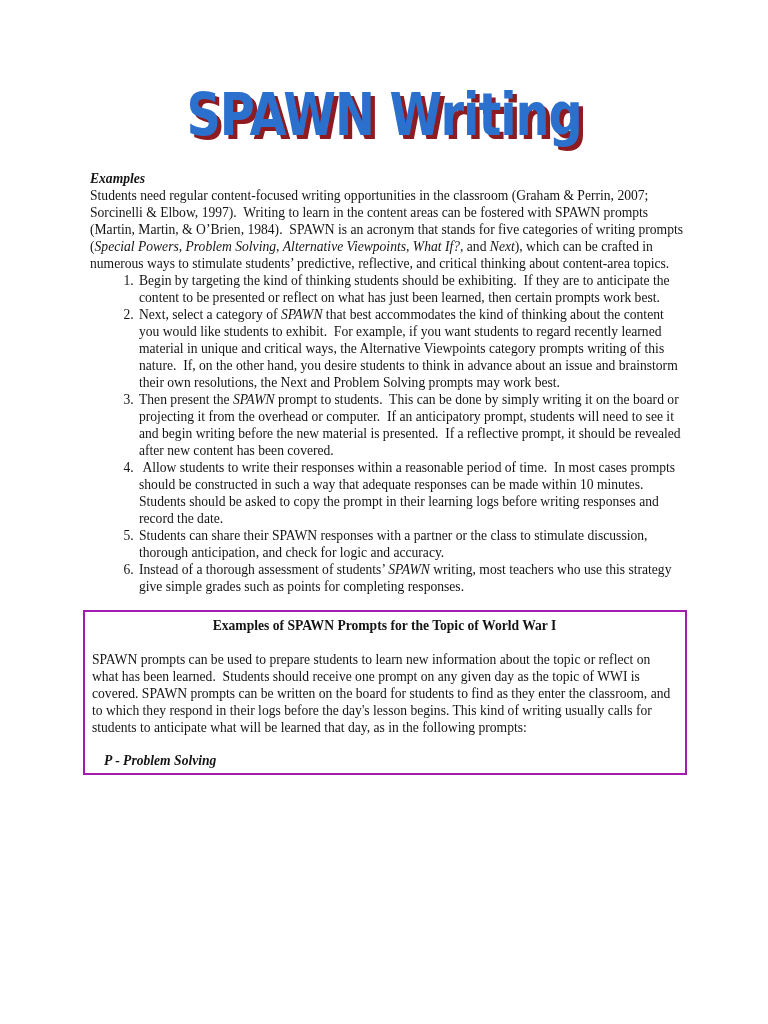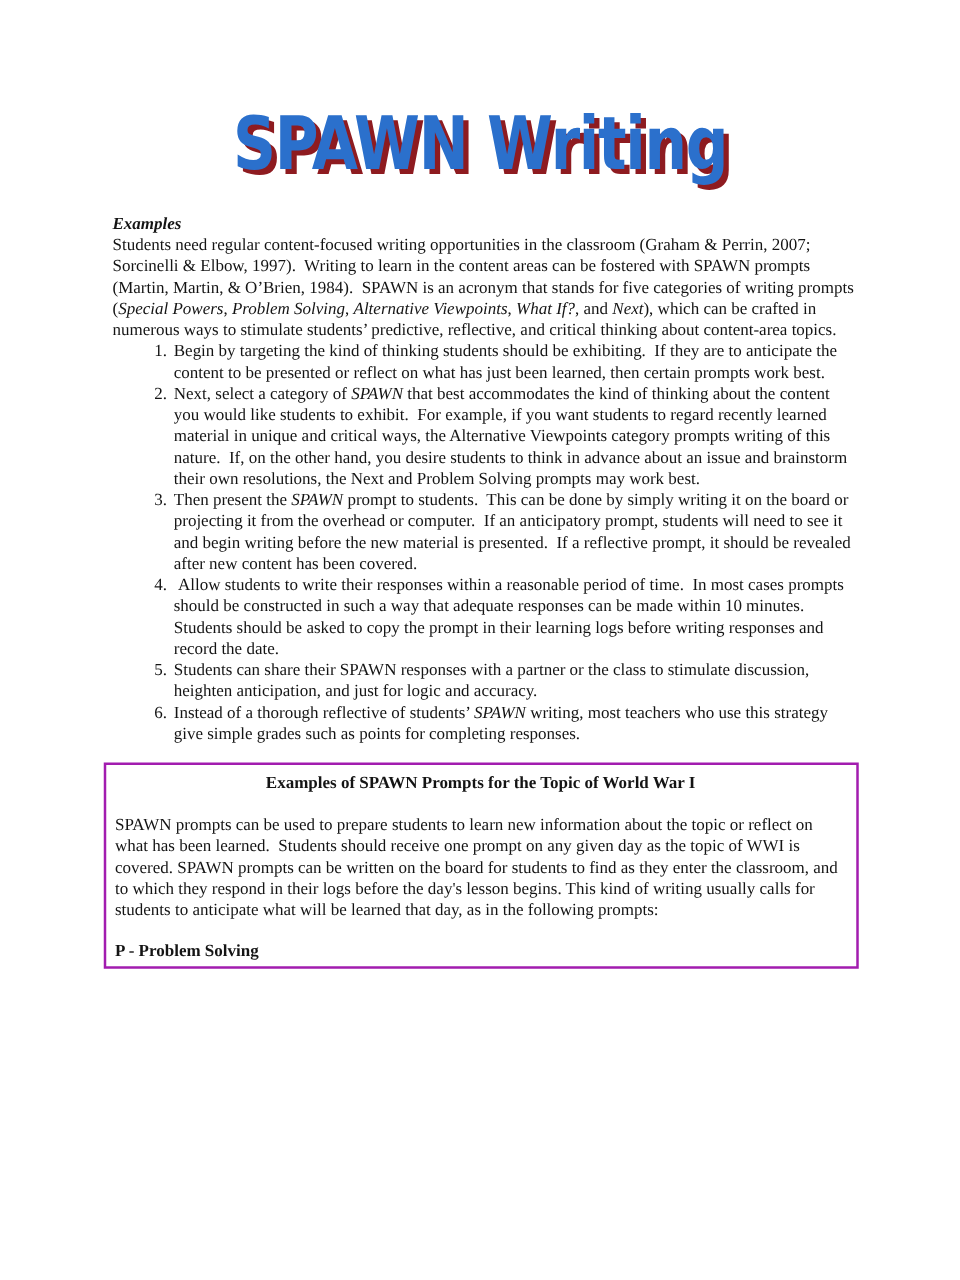--- a/index.html
+++ b/index.html
@@ -36,21 +36,21 @@
   .examples-box{
     box-sizing:border-box;
     margin:15px 0 0 -7px;
     width:604px;
     border:2px solid #a21caf;
     padding:5px 8px 4px 7px;
     background:#ffffff;
   }
   .box-title{font-weight:bold;text-align:center;margin:0;white-space:pre-wrap;}
   .box-para{margin:17px 0 0 0;white-space:pre-wrap;}
-  .box-prompt{font-weight:bold;margin:16px 0 0 0;white-space:pre-wrap;}
+  .box-prompt{font-weight:bold;margin:16px 0 0 12px;white-space:pre-wrap;font-style:italic;}
 </style>
 </head>
 <body>
 
 <div class="page">
 
   <div class="title-wrap">
     <span class="wordart">SPAWN Writing</span>
   </div>
 
@@ -59,22 +59,22 @@
     <p class="heading h-rationale">Examples</p>
 
     <p class="body"><span>Students need regular content-focused writing opportunities in the classroom (Graham &amp; Perrin, 2007; Sorcinelli &amp; Elbow, 1997).  Writing to learn in the content areas can be fostered with SPAWN prompts (Martin, Martin, &amp; O’Brien, 1984).  SPAWN is an acronym that stands for five categories of writing prompts (</span><span class="it">Special Powers</span><span>, </span><span class="it">Problem Solving</span><span>, </span><span class="it">Alternative Viewpoints</span><span>, </span><span class="it">What If?</span><span>, and </span><span class="it">Next</span><span>), which can be crafted in numerous ways to stimulate students’ predictive, reflective, and critical thinking about content-area topics.</span></p>
 
 
     <ol class="steps">
       <li><span>Begin by targeting the kind of thinking students should be exhibiting.  If they are to anticipate the content to be presented or reflect on what has just been learned, then certain prompts work best.</span></li>
       <li><span>Next, select a category of </span><span class="it">SPAWN</span><span> that best accommodates the kind of thinking about the content you would like students to exhibit.  For example, if you want students to regard recently learned material in unique and critical ways, the Alternative Viewpoints category prompts writing of this nature.  If, on the other hand, you desire students to think in advance about an issue and brainstorm their own resolutions, the Next and Problem Solving prompts may work best.</span></li>
       <li><span>Then present the </span><span class="it">SPAWN</span><span> prompt to students.  This can be done by simply writing it on the board or projecting it from the overhead or computer.  If an anticipatory prompt, students will need to see it and begin writing before the new material is presented.  If a reflective prompt, it should be revealed after new content has been covered.</span></li>
       <li><span> Allow students to write their responses within a reasonable period of time.  In most cases prompts should be constructed in such a way that adequate responses can be made within 10 minutes.  Students should be asked to copy the prompt in their learning logs before writing responses and record the date.</span></li>
-      <li><span>Students can share their SPAWN responses with a partner or the class to stimulate discussion, heighten anticipation, and just for logic and accuracy.</span></li>
-      <li><span>Instead of a thorough reflective of students’ </span><span class="it">SPAWN</span><span> writing, most teachers who use this strategy give simple grades such as points for completing responses.</span></li>
+      <li><span>Students can share their SPAWN responses with a partner or the class to stimulate discussion, thorough anticipation, and check for logic and accuracy.</span></li>
+      <li><span>Instead of a thorough assessment of students’ </span><span class="it">SPAWN</span><span> writing, most teachers who use this strategy give simple grades such as points for completing responses.</span></li>
     </ol>
 
     <div class="examples-box">
       <p class="box-title">Examples of SPAWN Prompts for the Topic of World War I</p>
       <p class="box-para">SPAWN prompts can be used to prepare students to learn new information about the topic or reflect on what has been learned.  Students should receive one prompt on any given day as the topic of WWI is covered. SPAWN prompts can be written on the board for students to find as they enter the classroom, and to which they respond in their logs before the day's lesson begins. This kind of writing usually calls for students to anticipate what will be learned that day, as in the following prompts:</p>
       <p class="box-prompt">P - Problem Solving</p>
     </div>
 
   </div>
 </div>

